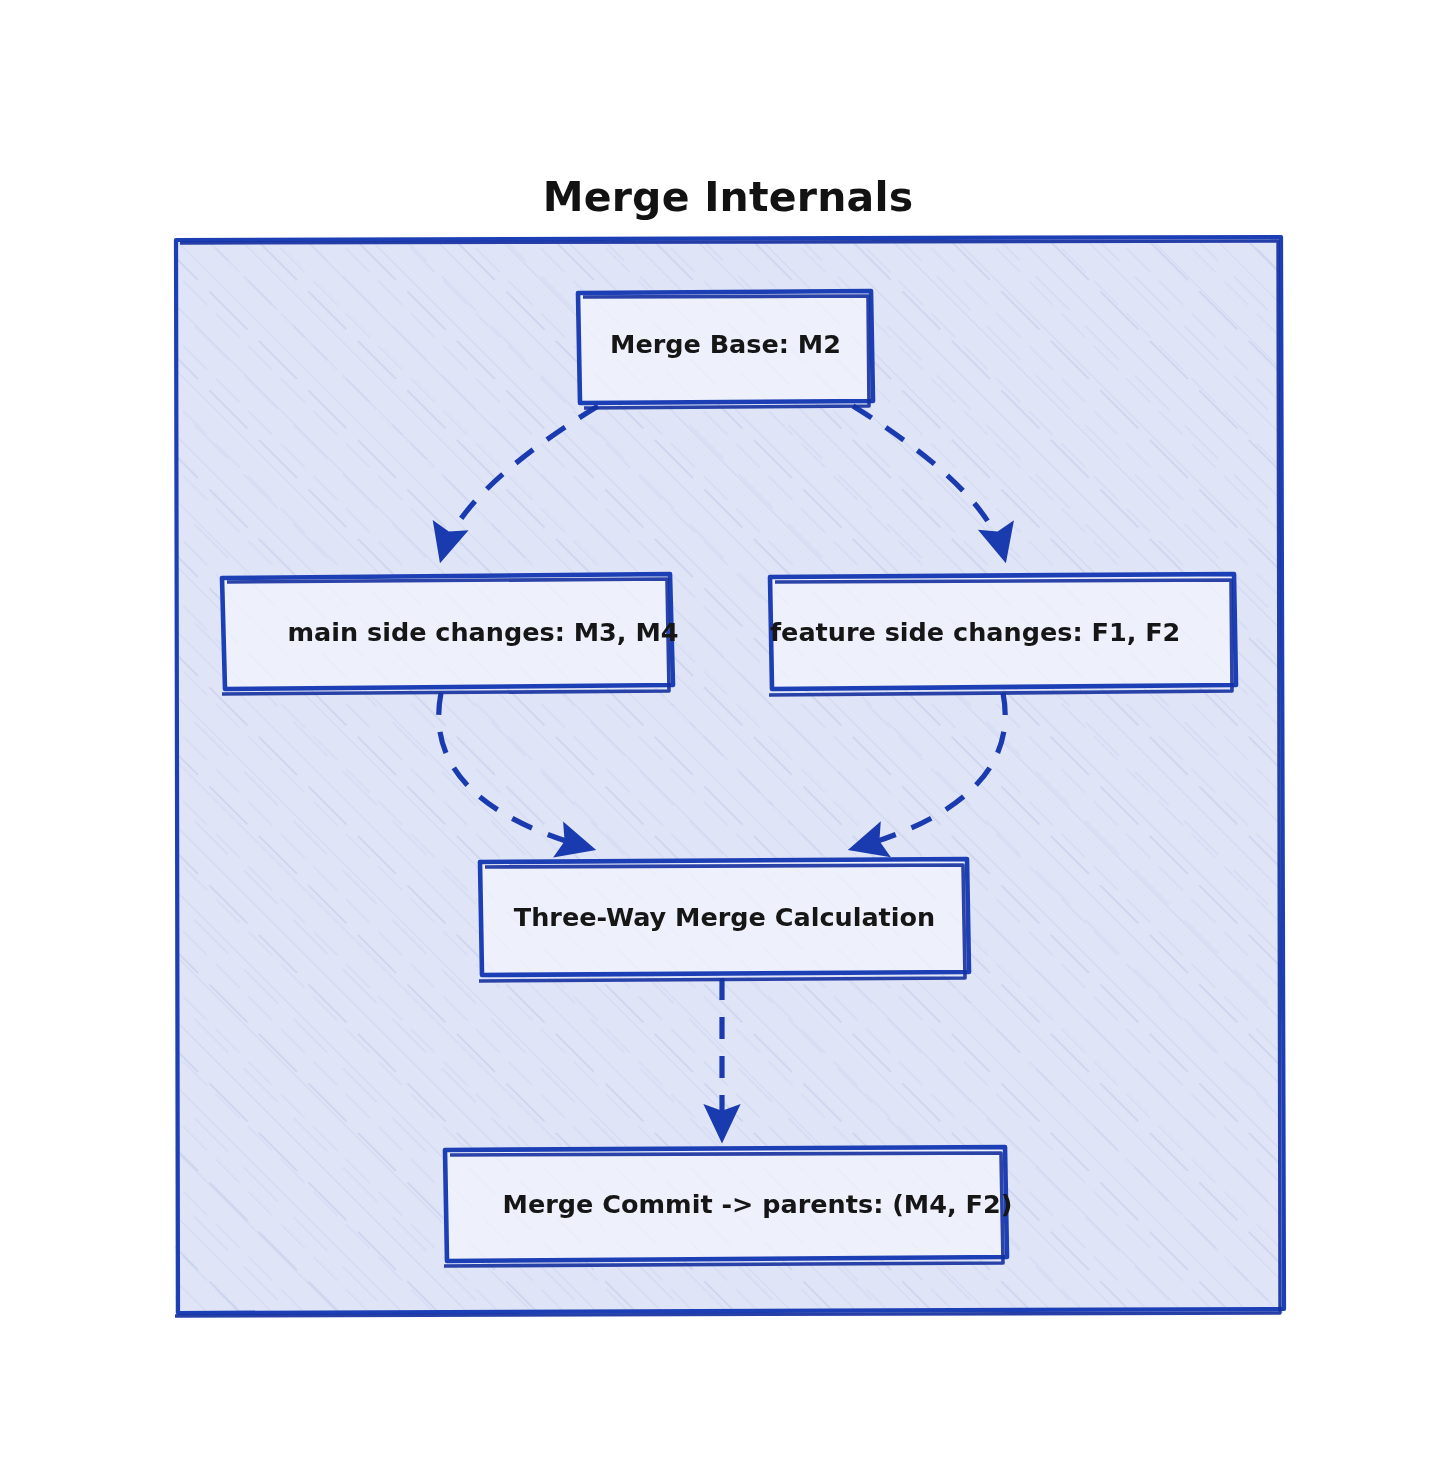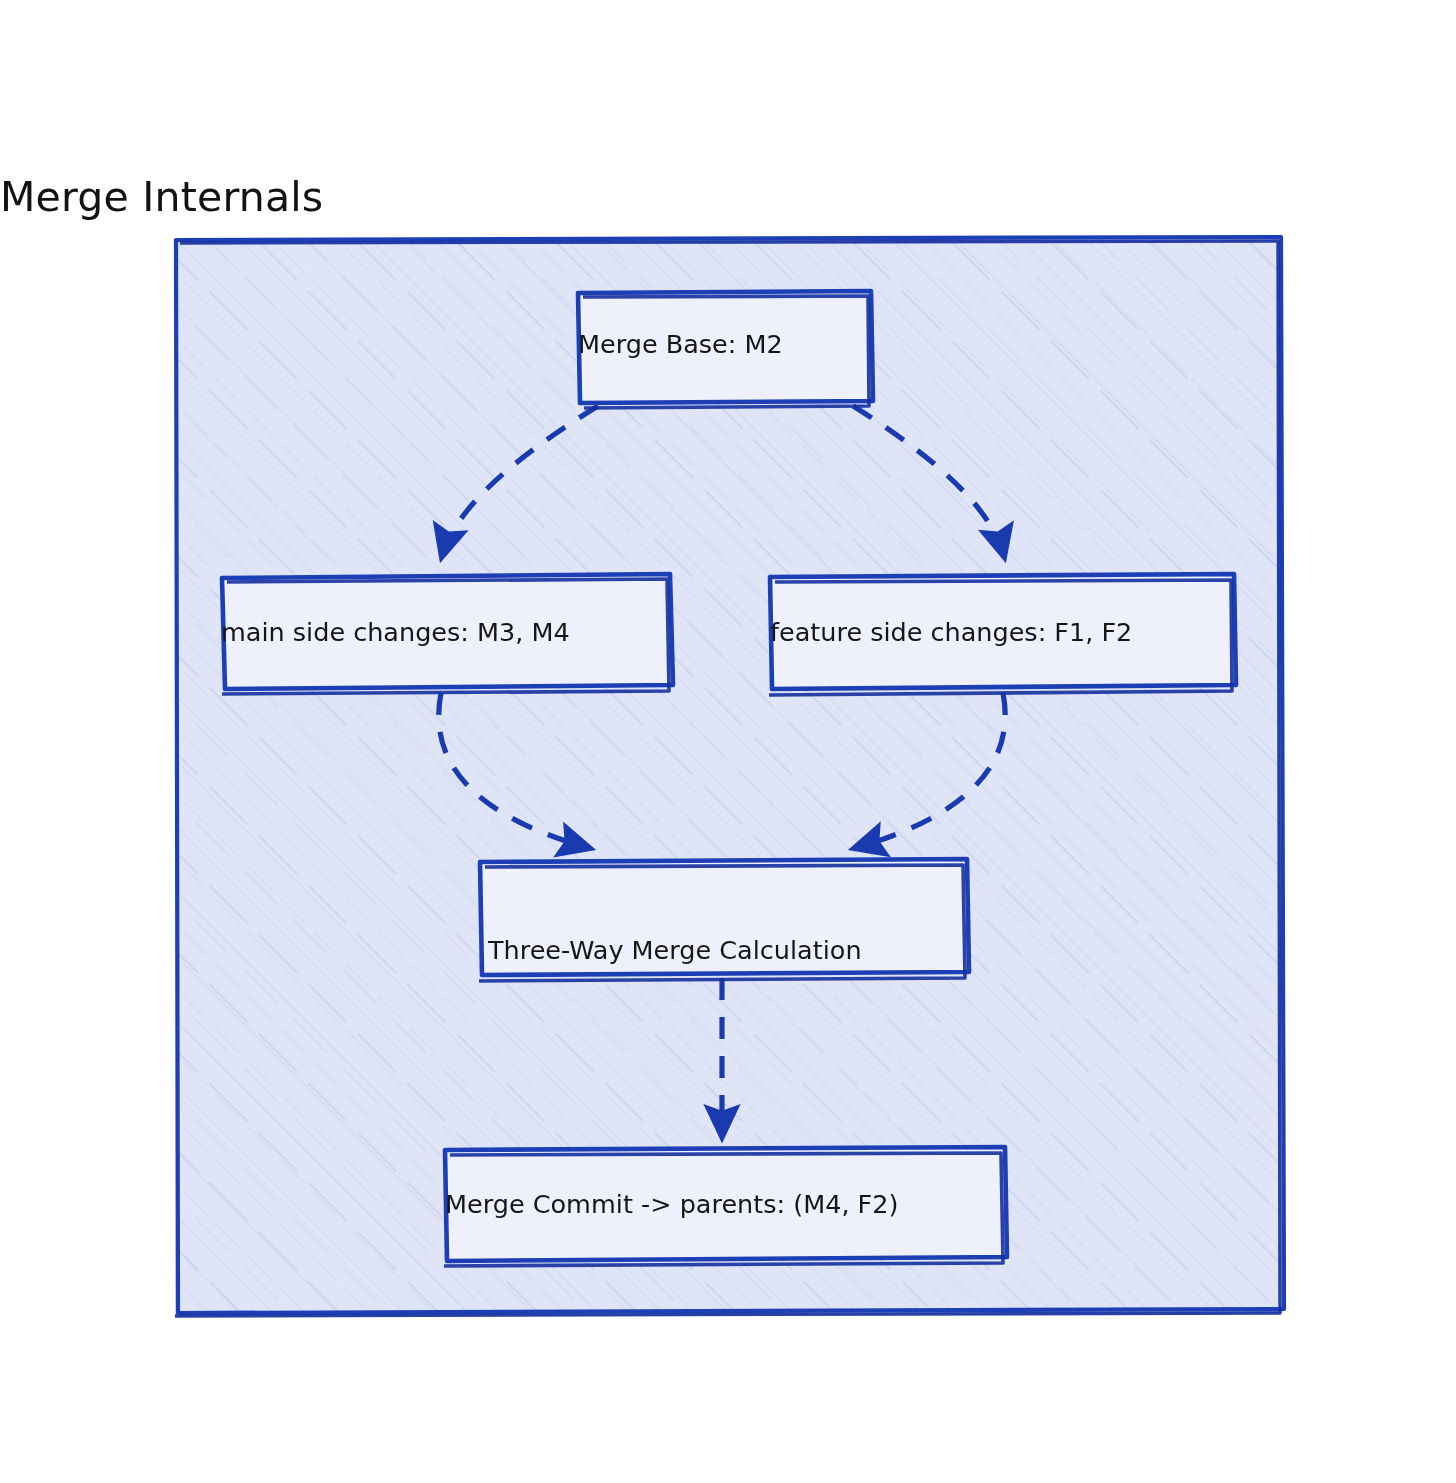--- a/index.html
+++ b/index.html
@@ -26,23 +26,25 @@
     position: absolute;
     left: 0; top: 0;
     width: 1456px;
     height: 1483px;
     display: block;
   }
 
   
   .txt {
     position: absolute;
+    text-align: center;
     color: #141414;
     white-space: nowrap;
     pointer-events: none;
+    font-weight: bold;
   }
 
   #diagram-title {
     left: 0;
     top: 173px;
     width: 1456px;
     font-size: 41px;
     letter-spacing: 0.2px;
     color: #121212;
   }
@@ -145,17 +147,17 @@
   </svg>
 
   <div class="txt" id="diagram-title">Merge Internals</div>
 
   <div class="txt node-label" style="left:578px; top:332px; width:295px;">Merge Base: M2</div>
 
   <div class="txt node-label" style="left:221px; top:620px; width:524px;">main side changes: M3, M4</div>
 
   <div class="txt node-label" style="left:770px; top:620px; width:392px;">feature side changes: F1, F2</div>
 
-  <div class="txt node-label" style="left:480px; top:938px; width:489px;padding-left:8px;">Three-Way Merge Calculation</div>
+  <div class="txt node-label" style="left:480px; top:905px; width:489px;">Three-Way Merge Calculation</div>
 
-  <div class="txt node-label" style="left:445px; top:1192px; width:561px;">Merge Commit -&gt; parents: (M4, F2)</div>
+  <div class="txt node-label" style="left:445px; top:1192px; width:561px;padding-left:32px;">Merge Commit -&gt; parents: (M4, F2)</div>
 
 </div>
 
 </body></html>

